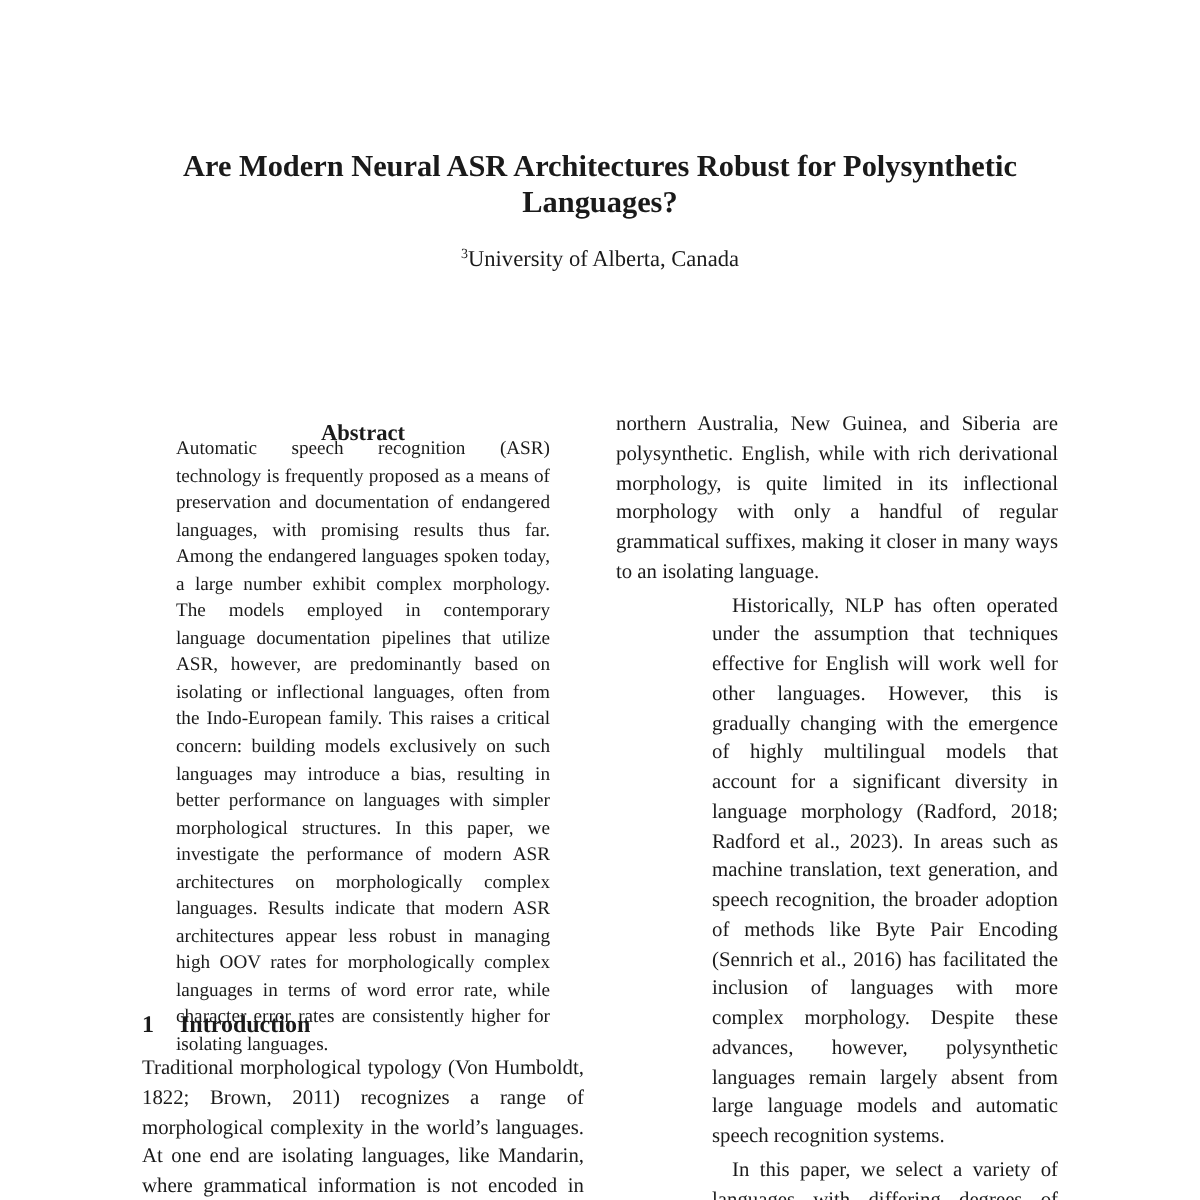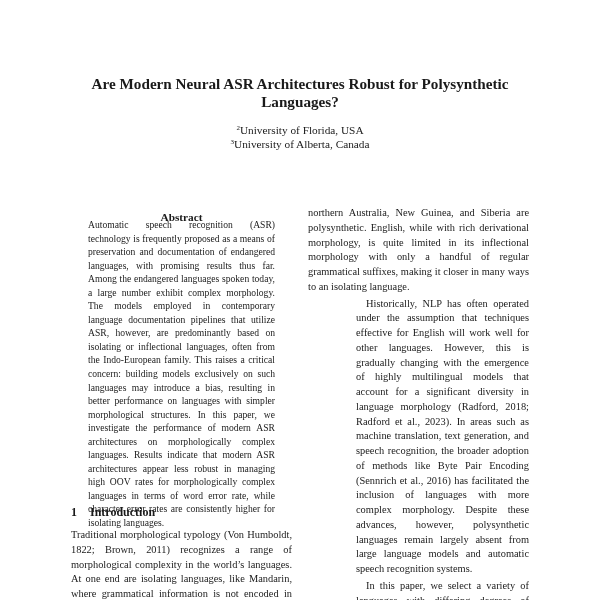--- a/index.html
+++ b/index.html
@@ -33,21 +33,20 @@
   .intro { left: 71px; top: 528px; width: 221px; }
   .right { left: 308px; top: 206px; width: 221px; }
   .right p.gap { margin-top: 2px; margin-left: 48px; }
 </style>
 </head>
 <body>
 
 <h1 class="title">Are Modern Neural ASR Architectures Robust for Polysynthetic Languages?</h1>
 
 <div class="authors">
-  <div><sup>2</sup><span>University of Florida, USA</span></div>
   <div><sup>3</sup><span>University of Alberta, Canada</span></div>
 </div>
 
 <div class="abstract-head">Abstract</div>
 <div class="col abstract">
   <p>Automatic speech recognition (ASR) technology is frequently proposed as a means of preservation and documentation of endangered languages, with promising results thus far. Among the endangered languages spoken today, a large number exhibit complex morphology.  The models employed in contemporary language documentation pipelines that utilize ASR, however, are predominantly based on isolating or inflectional languages, often from the Indo-European family. This raises a critical concern: building models exclusively on such languages may introduce a bias, resulting in better performance on languages with simpler morphological structures. In this paper, we investigate the performance of modern ASR architectures on morphologically complex languages. Results indicate that modern ASR architectures appear less robust in managing high OOV rates for morphologically complex languages in terms of word error rate, while character error rates are consistently higher for isolating languages.</p>
 </div>
 
 <div class="sec-head">
   <span class="num">1</span><span>Introduction</span>

